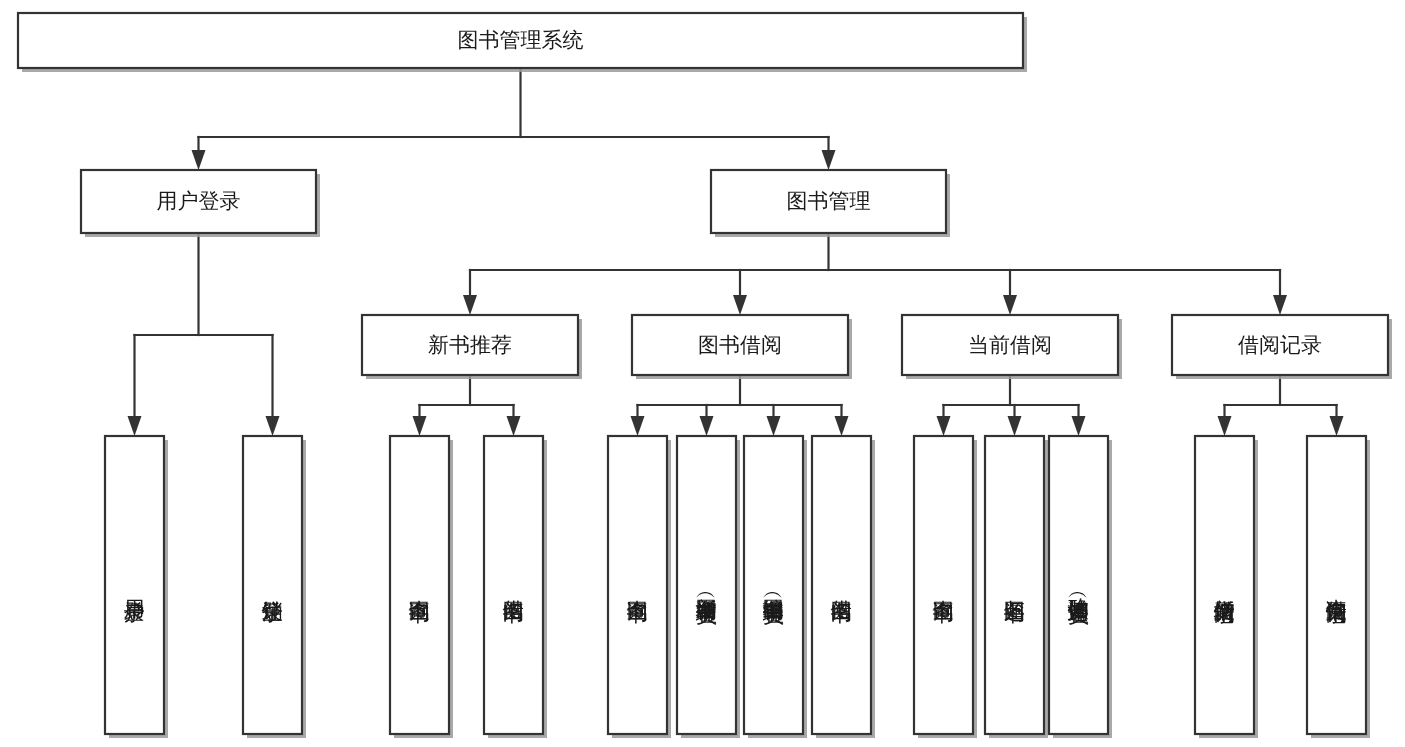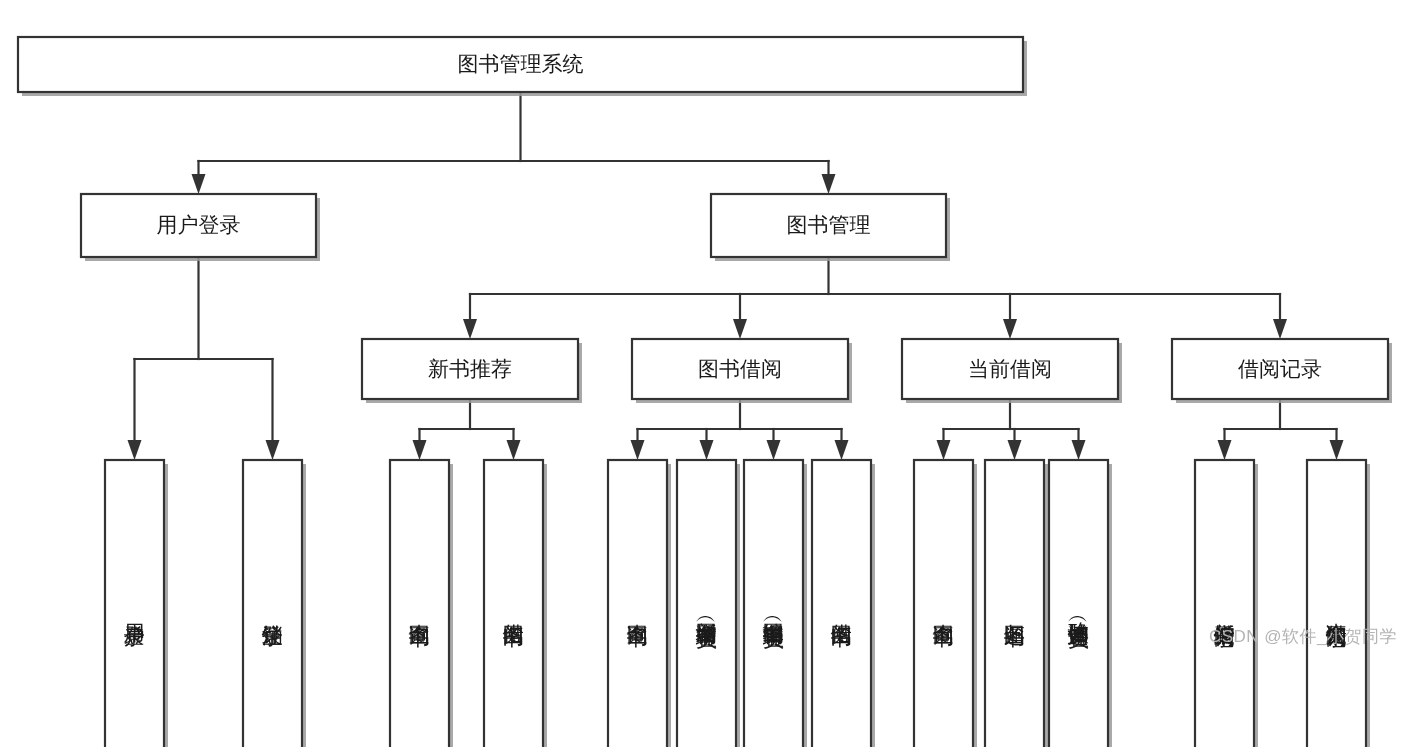--- a/index.html
+++ b/index.html
@@ -12,21 +12,20 @@
     font-family: "Liberation Sans", "DejaVu Sans", sans-serif;
     width: 1405px;
     height: 747px;
     overflow: hidden;
   }
   #diagram-root {
     position: relative;
     width: 1405px;
     height: 628px;
     background: #ffffff;
-    margin-top: 24px;
   }
   svg#diagram-svg {
     position: absolute;
     top: 0;
     left: 0;
     width: 1405px;
     height: 747px;
     display: block;
   }
   .node-box {
@@ -231,15 +230,14 @@
         <span class="leaf-label">确认归还（管理员）</span>
       </div>
       <div class="leaf-label-wrap" style="left: 1195px; top: 436px; width: 59px; height: 298px;">
         <span class="leaf-label">新增借阅记录</span>
       </div>
       <div class="leaf-label-wrap" style="left: 1307px; top: 436px; width: 59px; height: 298px;">
         <span class="leaf-label">查询借阅记录</span>
       </div>
     </div>
 
-  <div class="watermark">CSDN @软件_小贺同学</div>
 
 </div>
 
 </body></html>

